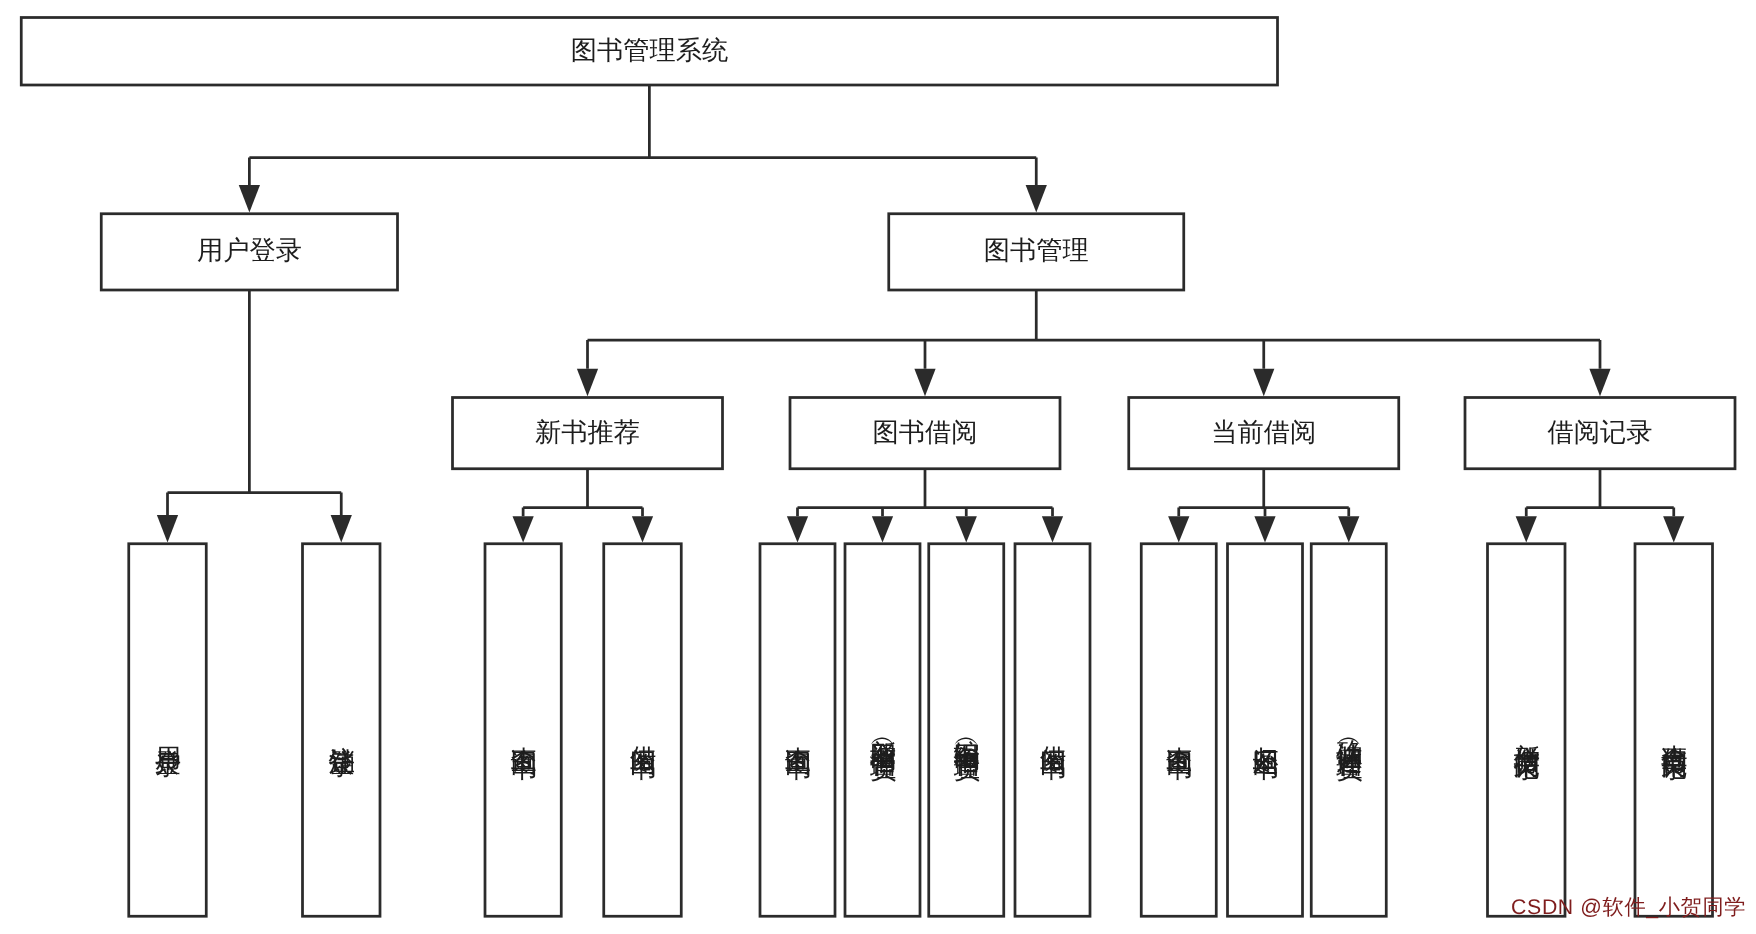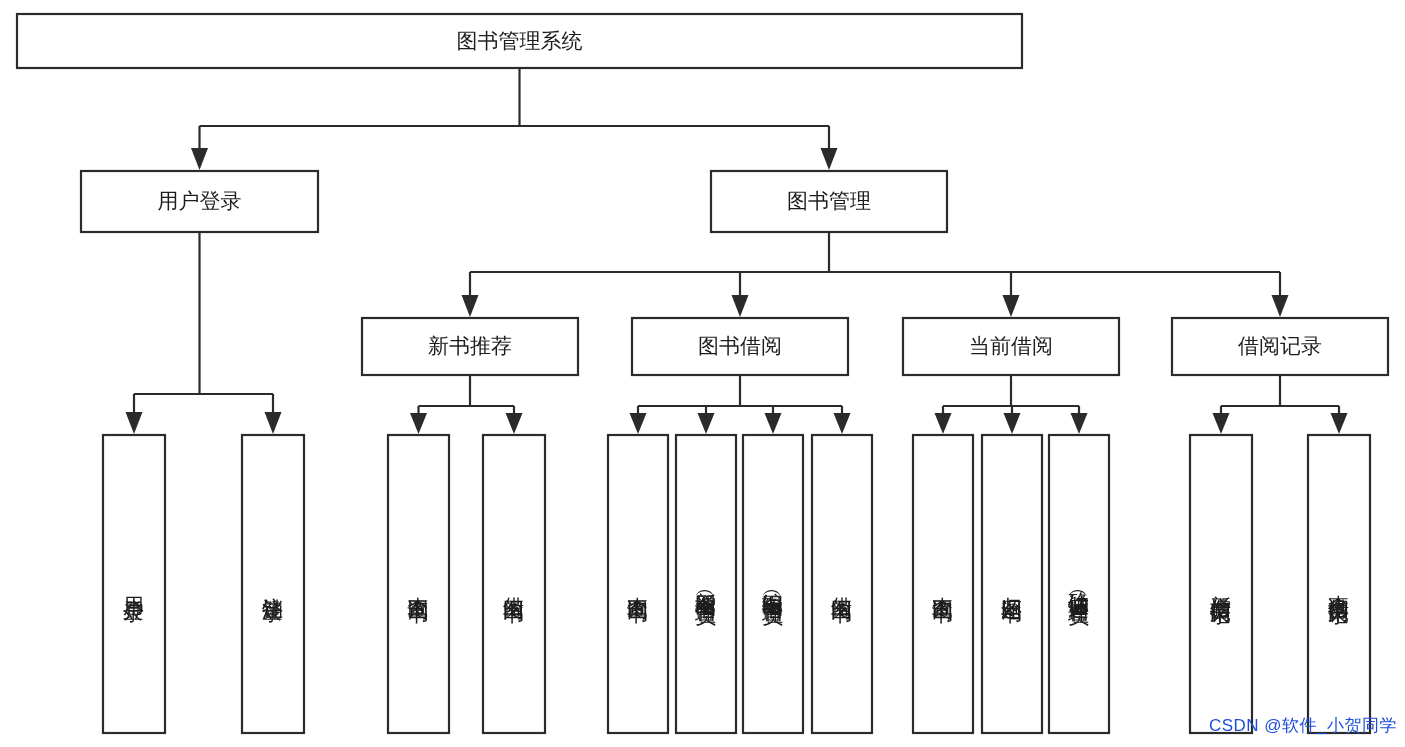--- a/index.html
+++ b/index.html
@@ -57,21 +57,21 @@
     text-orientation: upright;
     text-anchor: middle;
     letter-spacing: 2px;
   }
   .watermark-text {
     position: absolute;
     right: 8px;
     bottom: 10px;
     font-family: "Liberation Sans", "DejaVu Sans", sans-serif;
     font-size: 17px;
-    color: #1d4ed8;
+    color: #7f1d1d;
     white-space: nowrap;
     user-select: none;
     letter-spacing: 0.5px;
   }
 </style>
 </head>
 <body>
 
 <div id="diagram-root">
 

